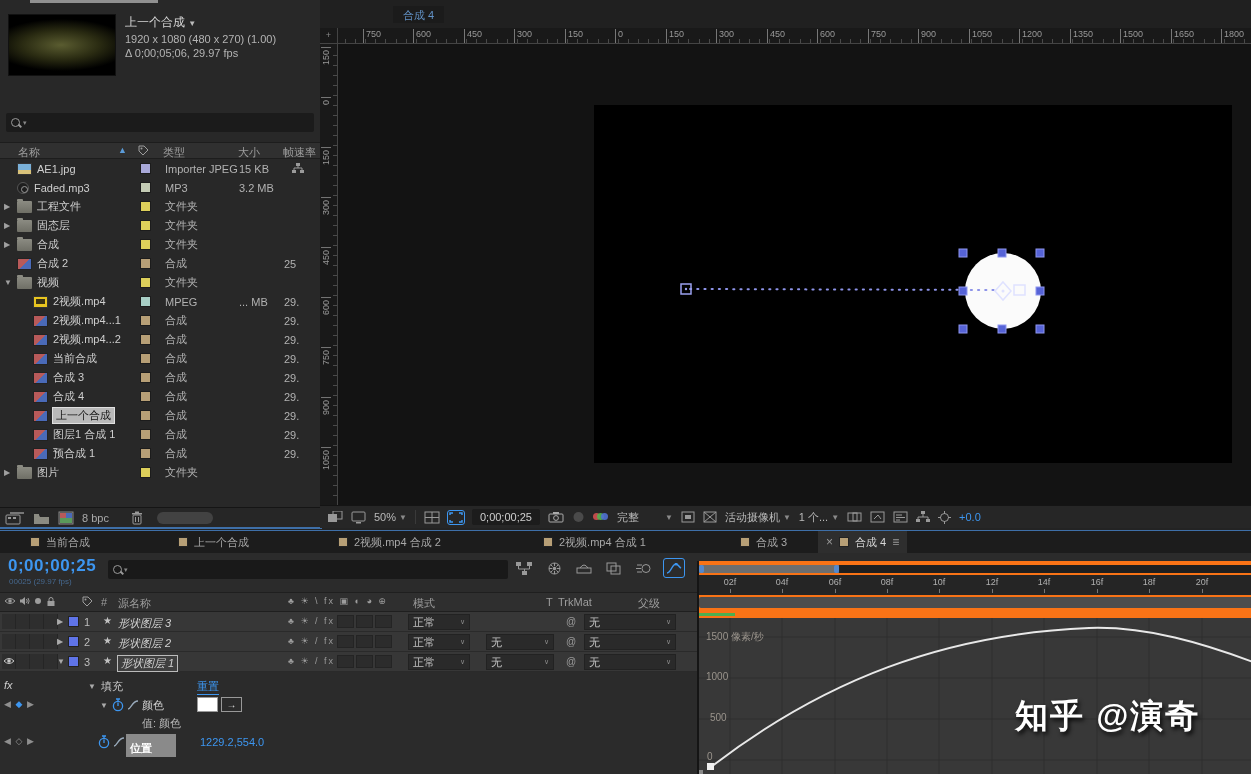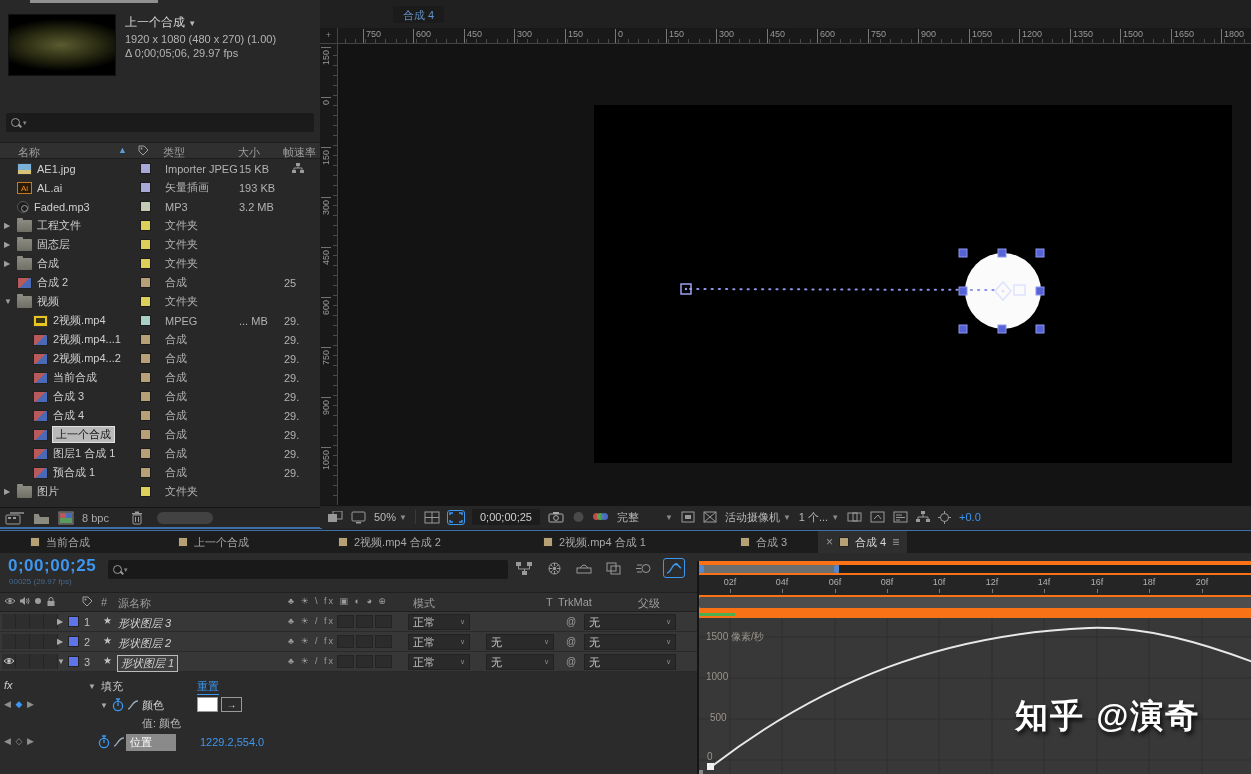--- a/index.html
+++ b/index.html
@@ -122,21 +122,21 @@
   .atglyph { position:absolute; left:566px; top:4px; color:#9a9a9a; font-size:10px; }
   #tl-props { left:0; top:141px; width:751px; height:103px; position:absolute; }
   .prop-row { position:absolute; left:0; width:697px; height:19px; }
   .kfnav { position:absolute; left:4px; top:3px; color:#8f8f8f; font-size:9px; letter-spacing:1px; }
   .kfnav .on { color:#3d96f0; }
   .fxbadge { position:absolute; left:4px; top:2px; color:#cfcfcf; font-style:italic; }
   .p-exp { position:absolute; color:#aaa; font-size:8px; top:5px; }
   .stopwatch { position:absolute; top:2px; }
   .graphico { position:absolute; top:3px; }
   .propname { position:absolute; color:#cdcdcd; }
-  .propname.hl { background:#8a8a8a; color:#fff; padding:1px 24px 1px 4px; }
+  .propname.hl { background:#8a8a8a; color:#fff; padding:7px 24px 1px 4px;font-weight:bold; }
   .reset-link { position:absolute; left:197px; top:2px; color:#3d96f0; border-bottom:1px solid #3d96f0; }
   .cswatch { position:absolute; left:197px; top:1px; width:21px; height:15px; background:#fff; border:1px solid #999; }
   .carrow { position:absolute; left:221px; top:1px; width:21px; height:15px; border:1px solid #999; color:#ddd; font-size:10px; text-align:center; line-height:14px; }
   .propval { position:absolute; left:200px; top:3px; color:#3d96f0; }
 
   
   #graph { left:697px; top:30px; width:554px; height:222px; background:#f97316; border-left:2px solid #151515; }
   #g-nav { position:absolute; left:0; top:4px; width:554px; height:8px; background:#1f1f1f; }
   #g-nav .lit { position:absolute; left:0; top:0; width:140px; height:8px; background:#6e6e6e; }
   #g-nav .hdl { position:absolute; top:0; width:5px; height:8px; background:#5588cc; border-radius:2px; }
@@ -196,30 +196,20 @@
         <span class="netglyph">
           <svg width="12" height="11" viewBox="0 0 12 11">
               <rect x="4" y="0" width="4" height="3" fill="#9a9a9a"></rect>
               <rect x="0" y="7" width="4" height="3" fill="#9a9a9a"></rect>
               <rect x="8" y="7" width="4" height="3" fill="#9a9a9a"></rect>
               <path d="M6 3 v2 M2 7 V5 h8 v2" stroke="#9a9a9a" fill="none"></path>
             </svg>
         </span>
       </div>
 
-      <div class="prow">
-        <span class="p-arrow"></span>
-        <span class="p-icon ic-ai">Ai</span>
-        <span class="p-name">AL.ai</span>
-          <span class="p-fill"></span>
-        <span class="p-label lab-lav"></span>
-        <span class="p-type">矢量插画</span>
-        <span class="p-size">193 KB</span>
-        <span class="p-fps"></span>
-      </div>
 
       <div class="prow">
         <span class="p-arrow"></span>
         <span class="p-icon ic-audio"></span>
         <span class="p-name">Faded.mp3</span>
           <span class="p-fill"></span>
         <span class="p-label lab-sage"></span>
         <span class="p-type">MP3</span>
         <span class="p-size">3.2 MB</span>
         <span class="p-fps"></span>

